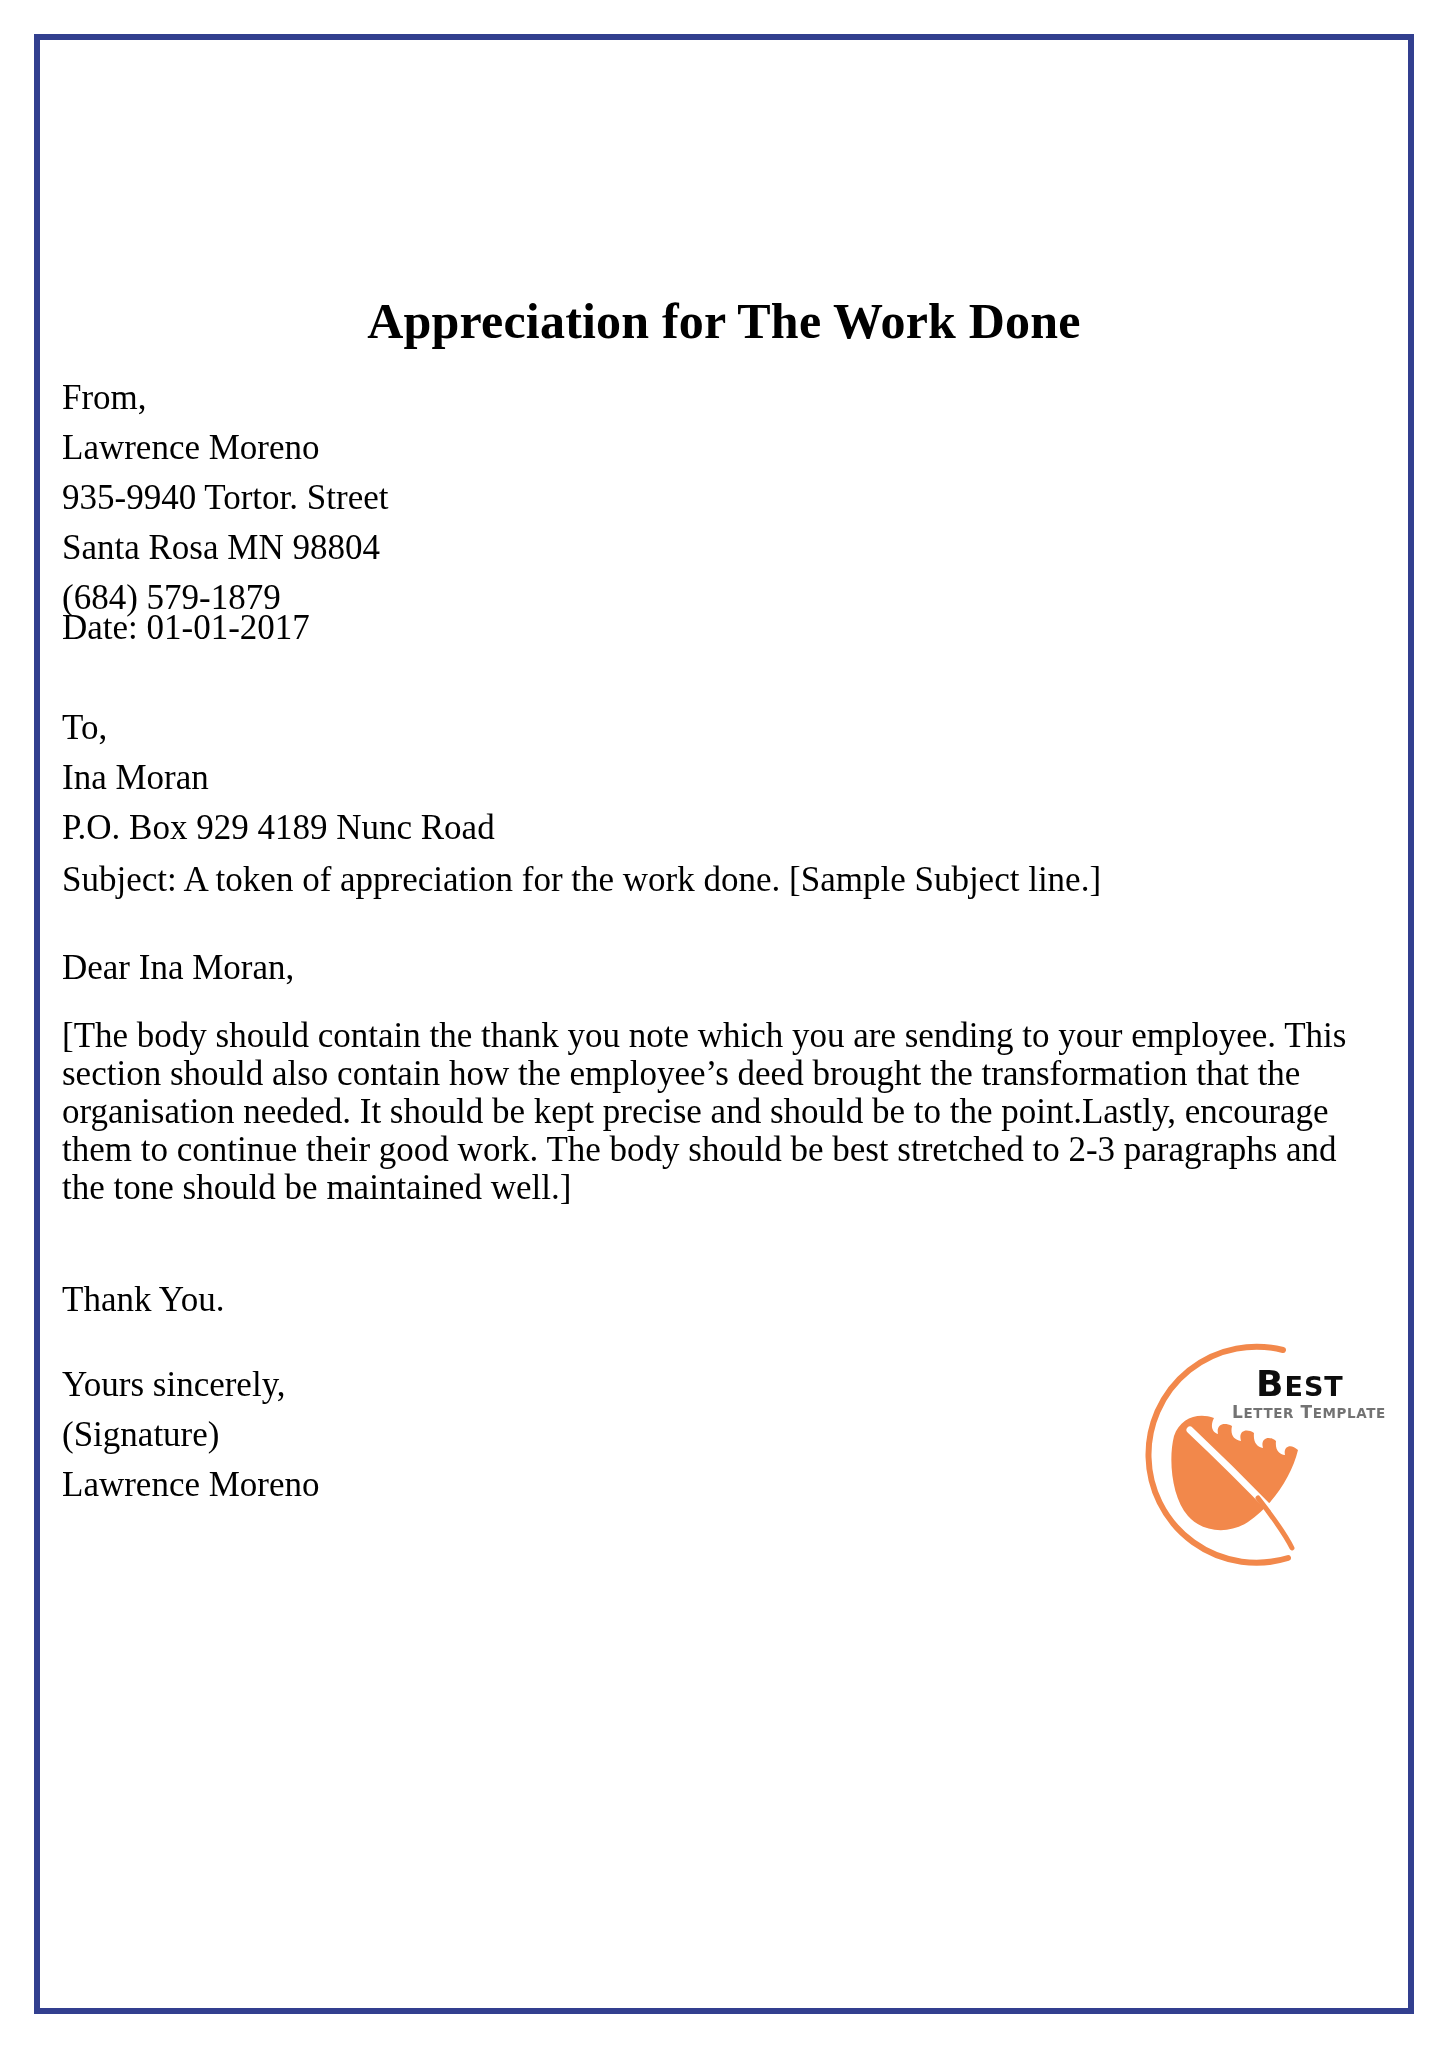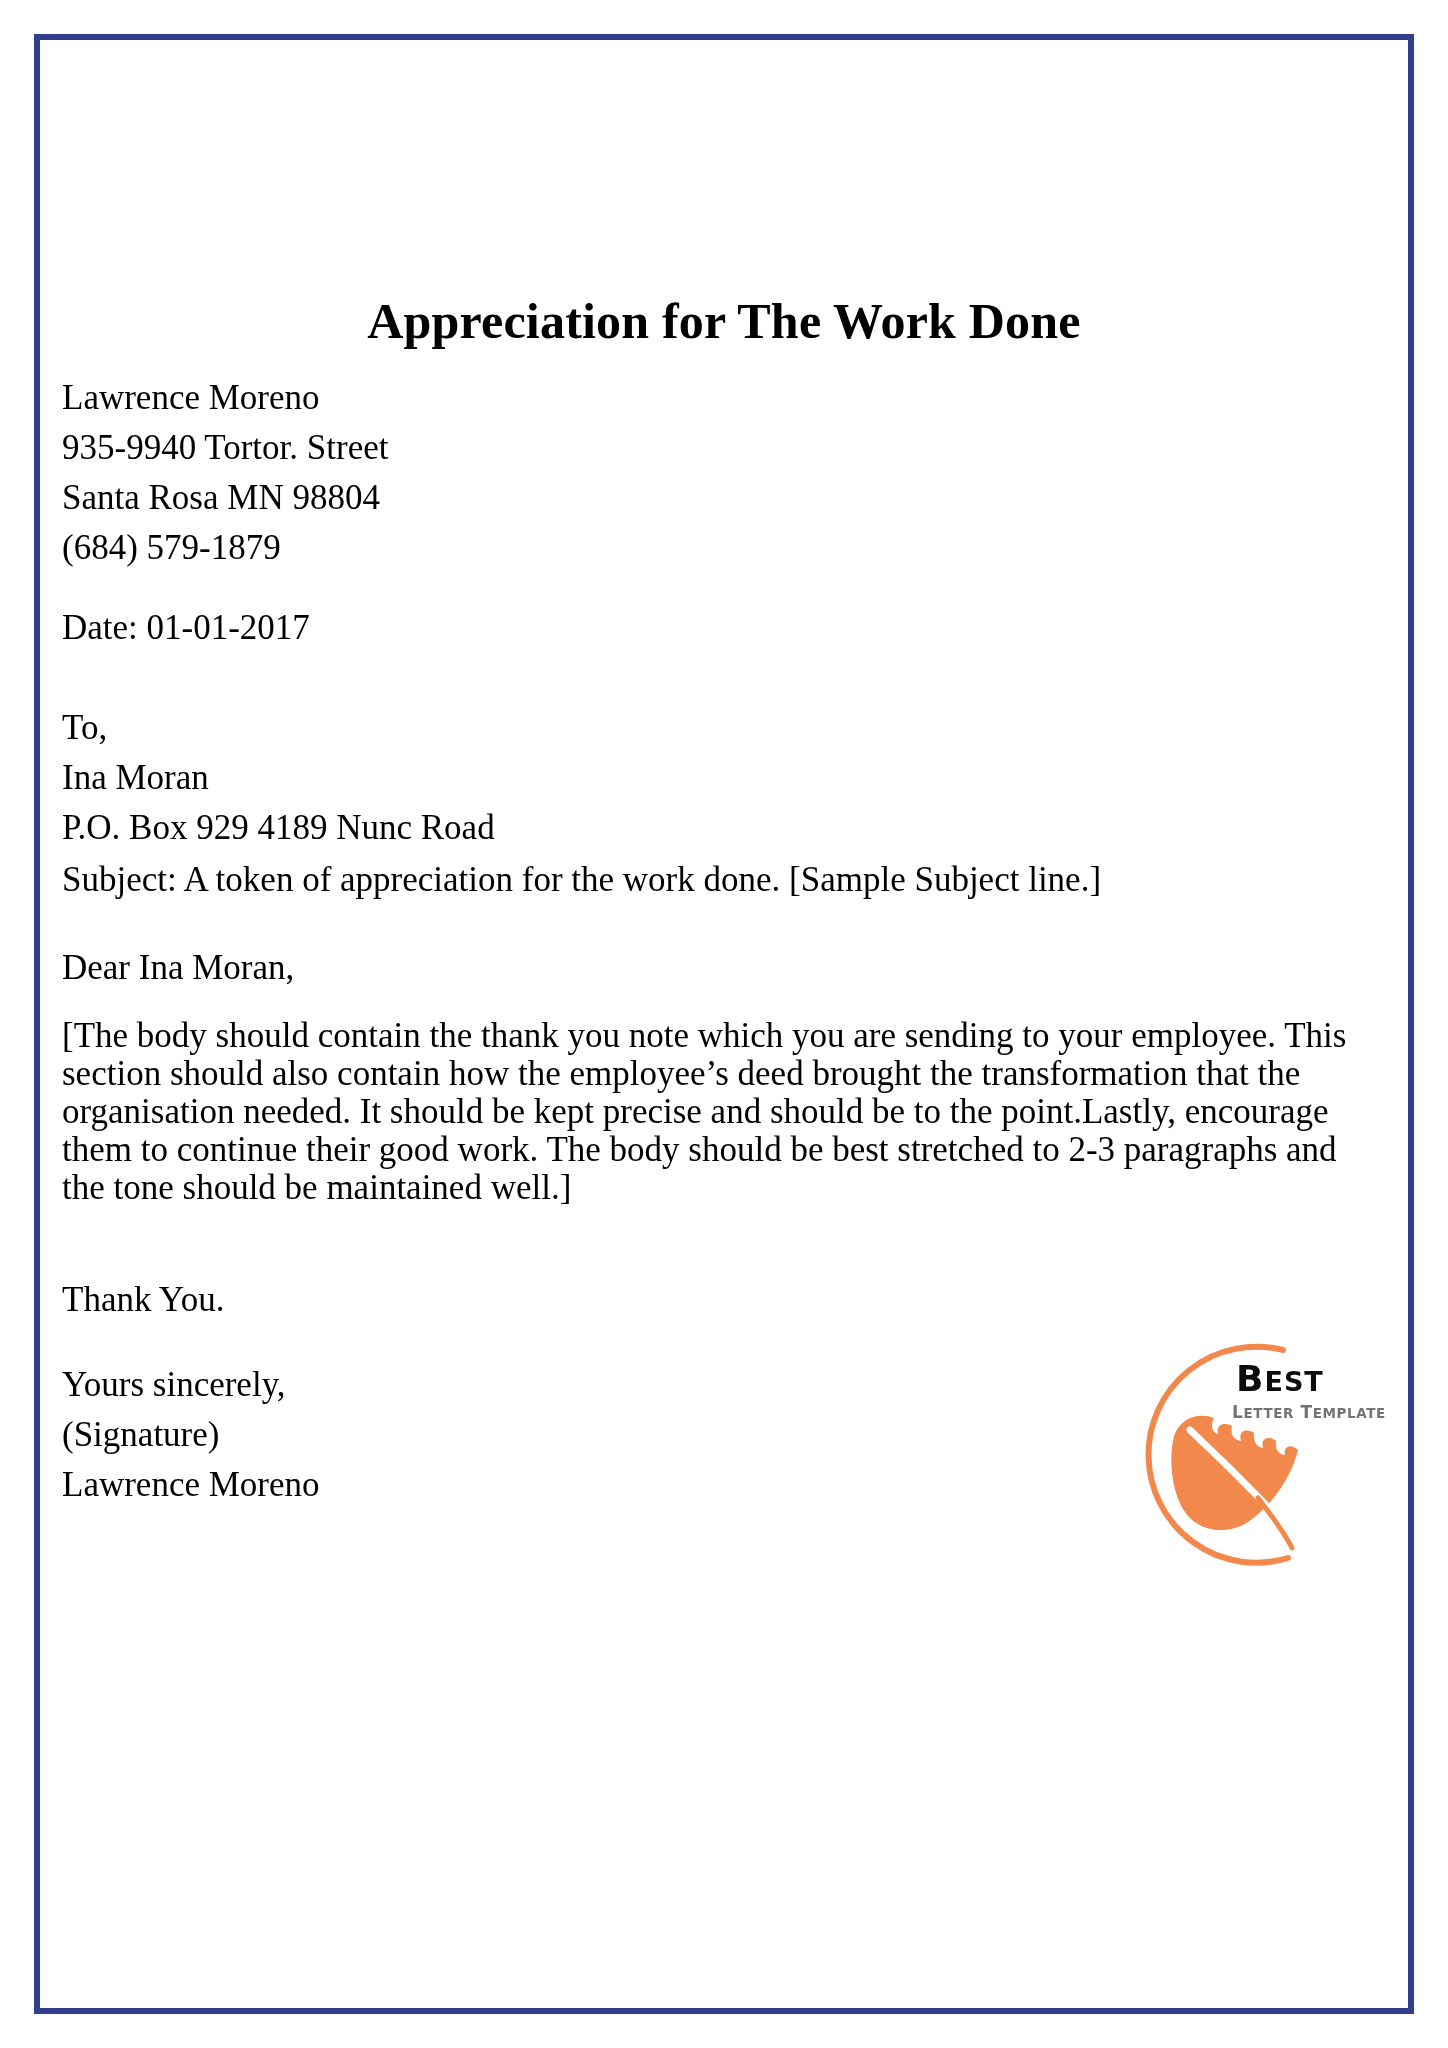--- a/index.html
+++ b/index.html
@@ -75,28 +75,28 @@
   #logo {
     position: absolute;
     left: 1092px;
     top: 1296px;
     width: 240px;
     height: 240px;
   }
   #logo svg { display: block; }
   .logo-best {
     position: absolute;
-    left: 104px;
+    left: 124px;
     top: 24px;
     font-family: "DejaVu Sans", sans-serif;
     font-weight: bold;
     font-size: 36px;
     letter-spacing: 1px;
     color: #0d0d0d;
-    line-height: 37px;
+    line-height: 48px;
   }
   .logo-best .small { font-size: 27px; }
   .logo-sub {
     position: absolute;
     left: 100px;
     top: 66px;
     font-family: "DejaVu Sans", sans-serif;
     font-weight: bold;
     font-size: 17px;
     letter-spacing: 0.6px;
@@ -109,20 +109,21 @@
 
 <div id="page">
 
   <div id="frame"></div>
 
   <div id="sheet">
 
     <div id="letter-title">Appreciation for The Work Done</div>
 
     <div class="block" id="sender-block">
+      <div class="line">From,</div>
       <div class="line">Lawrence Moreno</div>
       <div class="line">935-9940 Tortor. Street</div>
       <div class="line">Santa Rosa MN 98804</div>
       <div class="line">(684) 579-1879</div>
     </div>
 
     <div class="block" id="date-block">
       <div class="line">Date: 01-01-2017</div>
     </div>
 

